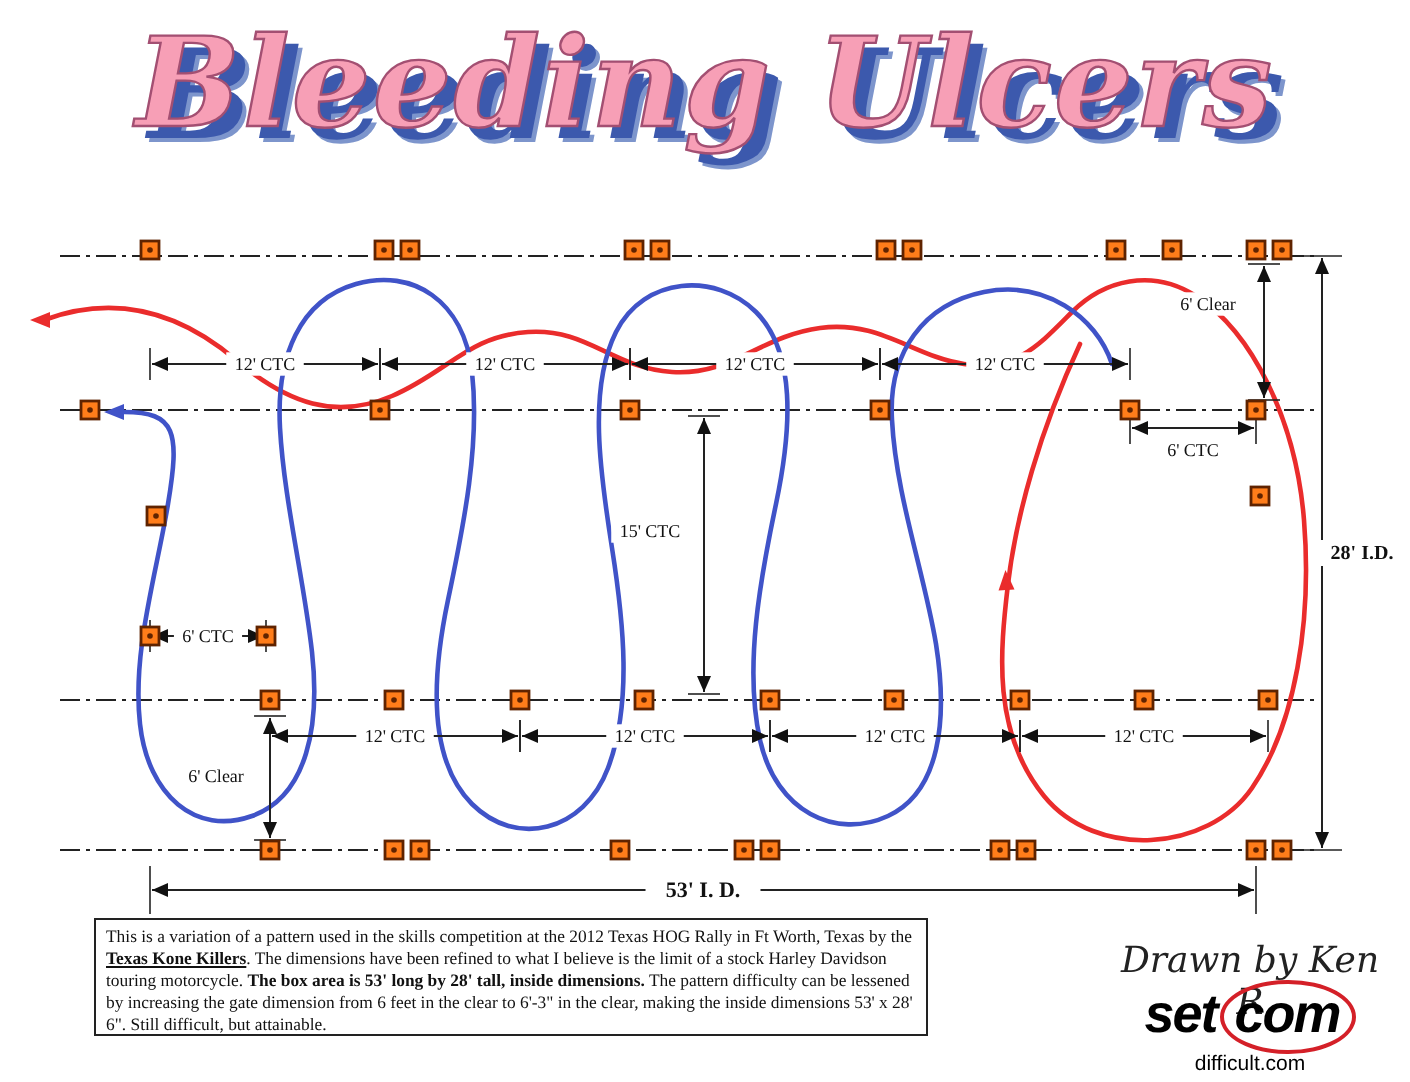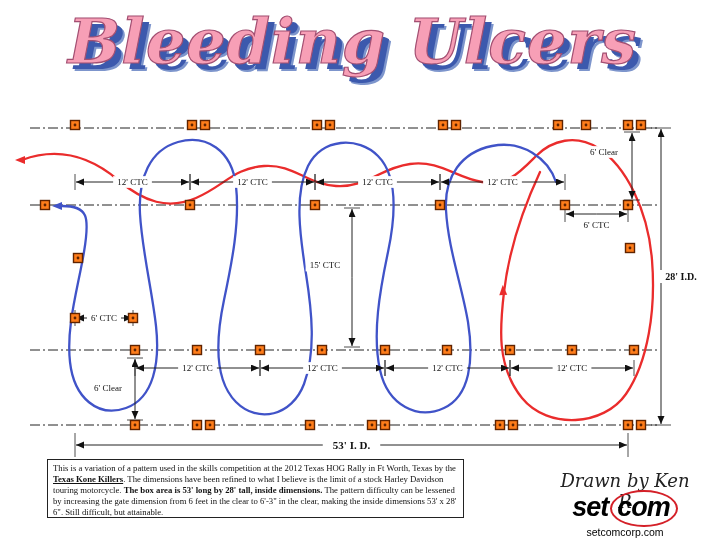--- a/index.html
+++ b/index.html
@@ -345,15 +345,15 @@
     </svg>
 
   <div class="note-box" id="note"><span>This is a variation of a pattern used in the skills competition at the 2012 Texas HOG Rally in Ft Worth, Texas by the </span><span style="font-weight: bold; text-decoration: underline;">Texas Kone Killers</span><span>.  The dimensions have been refined to what I believe is the limit of a stock Harley Davidson touring motorcycle.  </span><span style="font-weight: bold;">The box area is 53' long by 28' tall, inside dimensions.</span><span> The pattern difficulty can be lessened by increasing the gate dimension from 6 feet in the clear to 6'-3" in the clear, making the inside dimensions 53' x 28' 6".  Still difficult, but attainable.</span></div>
 
   <div class="credit">Drawn by Ken R</div>
 
   <div class="logo">
     <span>set</span><span class="logo-com">com</span>
   </div>
 
-  <div class="logo-site">setcomcorp.com</div>
+  <div class="logo-site">difficult.com</div>
 
 </div>
 
 </body></html>

